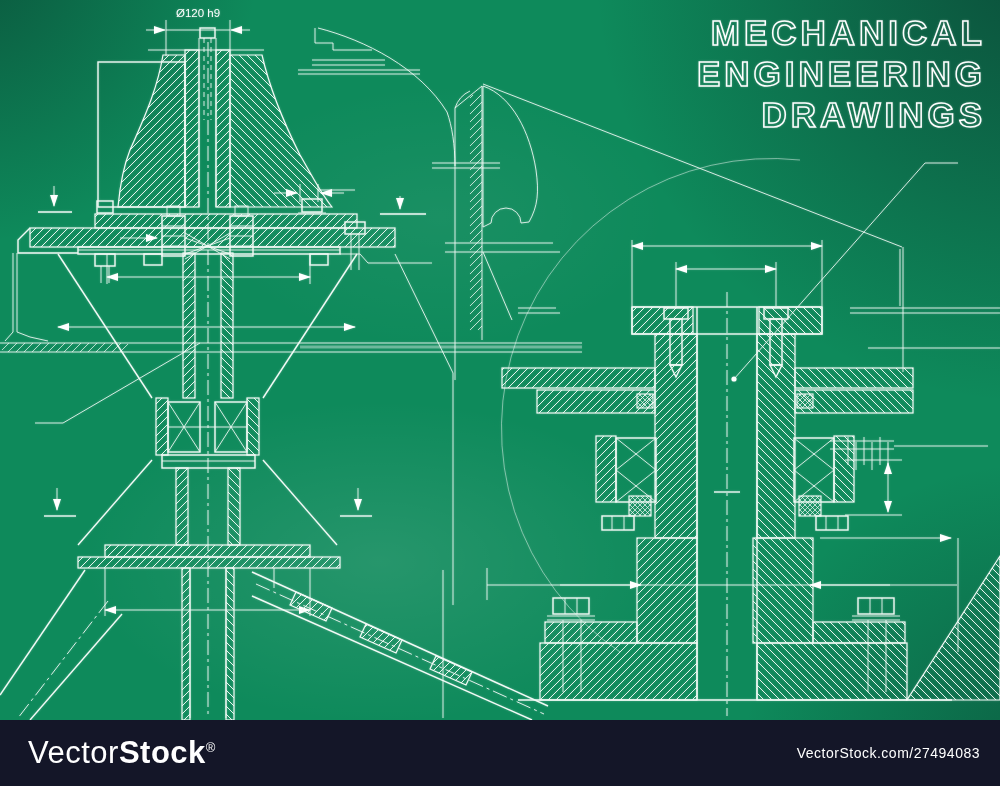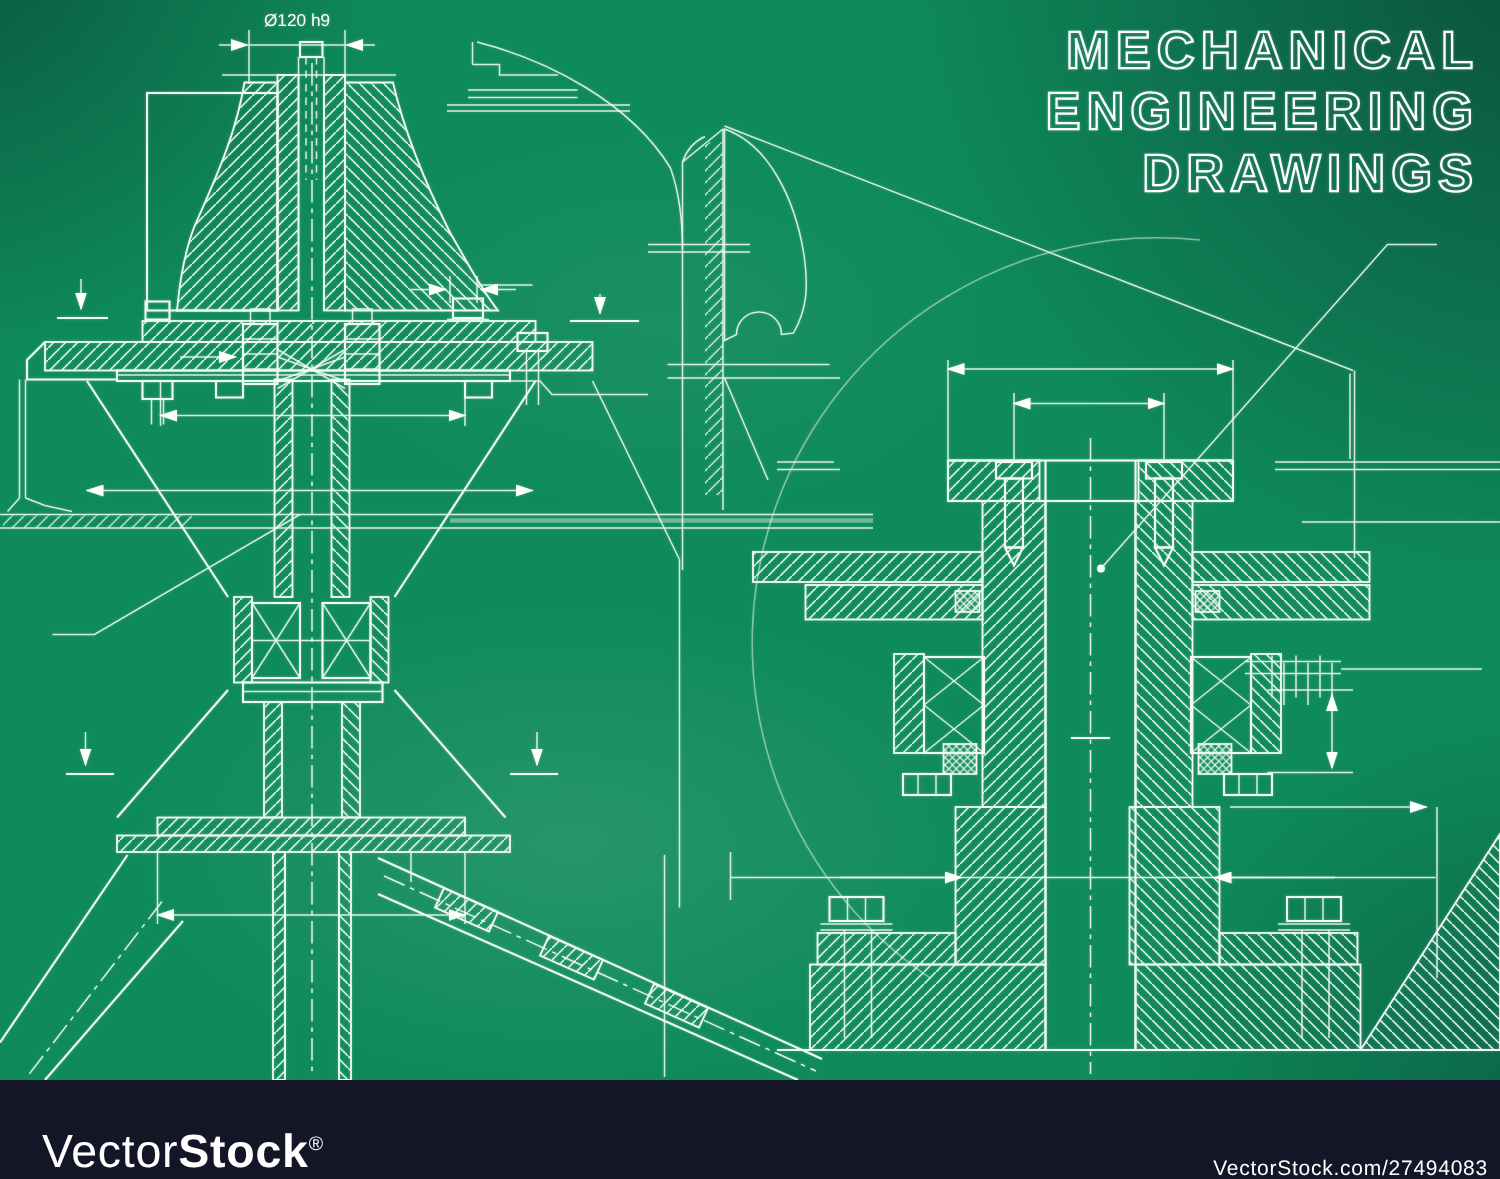--- a/index.html
+++ b/index.html
@@ -19,22 +19,22 @@
   .cl{stroke:rgba(255,255,255,.85);stroke-width:1;fill:none;stroke-dasharray:15 4 3 4;}
   .hd{stroke:rgba(255,255,255,.8);stroke-width:1;fill:none;stroke-dasharray:5 4;}
   .fr{fill:url(#hR);stroke:#f2faf6;stroke-width:1.2;}
   .fl{fill:url(#hL);stroke:#f2faf6;stroke-width:1.2;}
   .fx{fill:url(#hX);stroke:#f2faf6;stroke-width:1.1;}
   .glow{stroke:rgba(255,255,255,.35);stroke-width:3;fill:none;}
   .outline-title{fill:none;stroke:#ffffff;stroke-width:1.5;font-weight:bold;
        font-size:35px;letter-spacing:4px;font-family:"Liberation Sans",sans-serif;}
   .dimtext{fill:#ffffff;font-size:11.5px;font-family:"Liberation Sans",sans-serif;}
   .footer{position:absolute;left:0;top:720px;width:1000px;height:66px;background:#141628;
-       display:flex;align-items:flex-end;justify-content:space-between;box-sizing:border-box;
-       padding:0 8px 0 28px;color:#ffffff;}
+       display:flex;align-items:center;justify-content:space-between;box-sizing:border-box;
+       padding:0 20px 0 28px;color:#ffffff;}
   .logo{font-size:31px;letter-spacing:.5px;}
   .logo .light{font-weight:300;}
   .logo .bold{font-weight:700;}
   .logo sup{font-size:13px;font-weight:400;}
   .attr{font-size:14px;font-weight:400;letter-spacing:.5px;}
 </style>
 </head>
 <body>
 
 <div class="stage">

